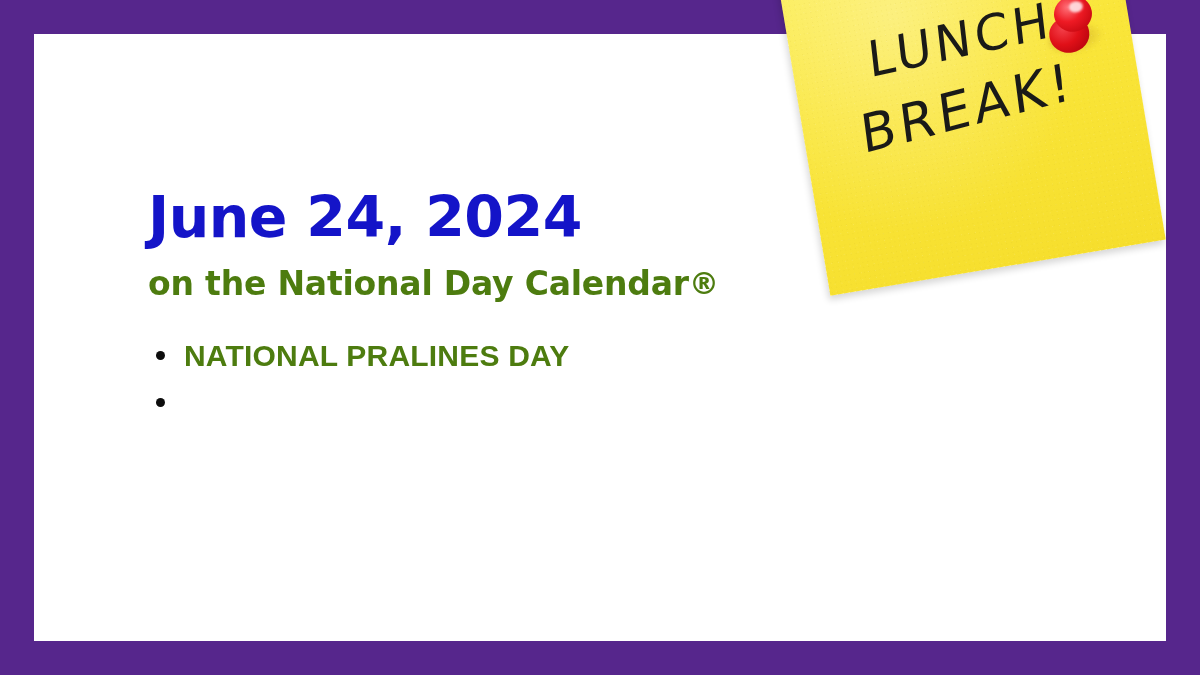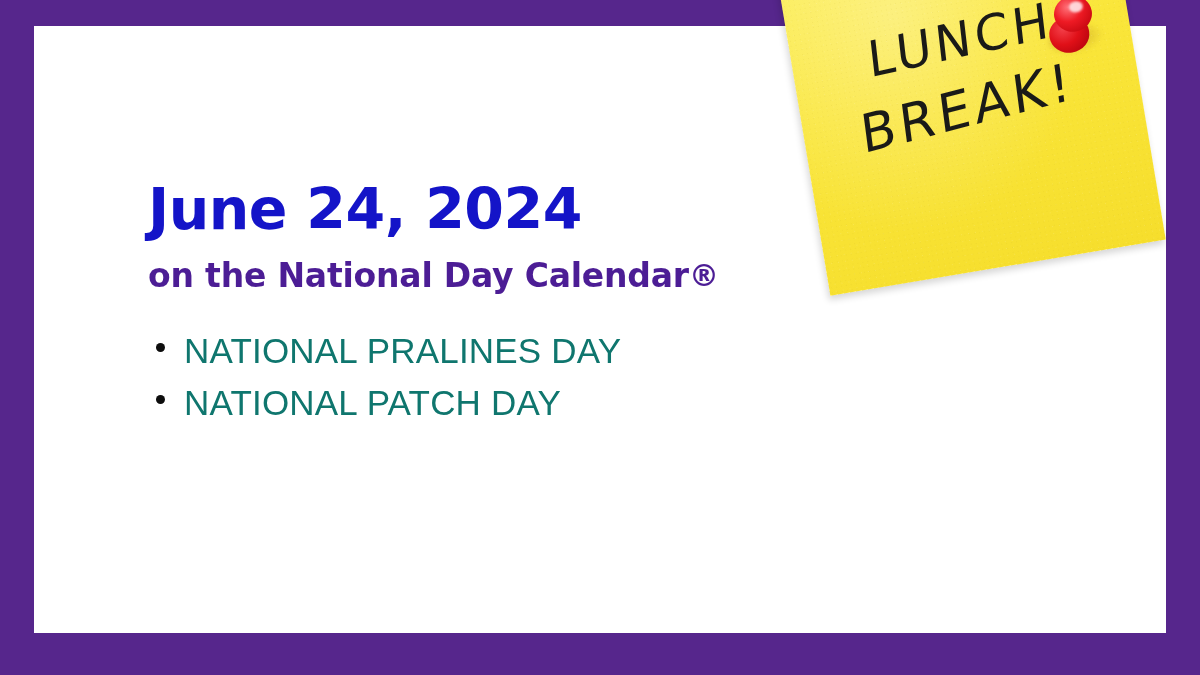--- a/index.html
+++ b/index.html
@@ -13,21 +13,21 @@
     height: 675px;
     overflow: hidden;
     background: #56268C;
     font-family: "Liberation Sans", sans-serif;
   }
 
   
   #card {
     position: absolute;
     left: 34px;
-    top: 26px;
+    top: 34px;
     width: 1132px;
     height: 607px;
     background: #ffffff;
   }
 
   
   #title {
     position: absolute;
     left: 114px;
     top: 155px;
@@ -40,21 +40,21 @@
     white-space: nowrap;
   }
   #subtitle {
     position: absolute;
     left: 114px;
     top: 233px;
     font-family: "DejaVu Sans", sans-serif;
     font-weight: 700;
     font-size: 33px;
     letter-spacing: -0.2px;
-    color: #4c1d95;
+    color: #4d7c0f;
     line-height: 1;
     white-space: nowrap;
   }
   #subtitle .reg {
     font-size: 30px;
     vertical-align: 1px;
   }
 
   
   #day-list {
@@ -63,24 +63,24 @@
     top: 305px;
     margin: 0;
     padding: 0;
     list-style: none;
   }
   #day-list li {
     position: relative;
     padding-left: 36px;
     margin-bottom: 12px;
     font-family: "Liberation Sans", sans-serif;
-    font-weight: 400;
-    font-size: 35px;
+    font-weight: 700;
+    font-size: 30px;
     letter-spacing: 0.2px;
-    color: #0f766e;
+    color: #4d7c0f;
     white-space: nowrap;
     line-height: 1.15;
   }
   #day-list li .dot {
     position: absolute;
     left: 8px;
     top: 12px;
     width: 9px;
     height: 9px;
     border-radius: 50%;
@@ -199,21 +199,20 @@
       <span>on the National Day Calendar</span><span class="reg">®</span>
     </div>
 
     <ul id="day-list">
       <li>
         <span class="dot"></span>
         <span>NATIONAL PRALINES DAY</span>
       </li>
       <li>
         <span class="dot"></span>
-        <span>NATIONAL PATCH DAY</span>
       </li>
     </ul>
 
   </div>
 
   <div id="note-wrap">
     <div id="note">
       <div id="note-grain"></div>
     </div>
     <div id="note-text">

